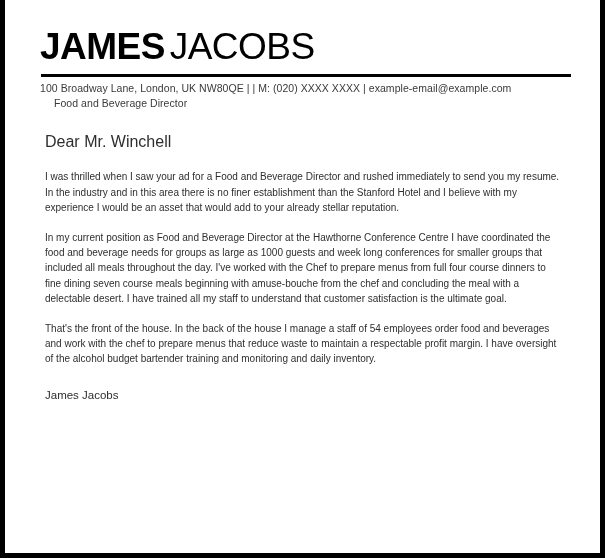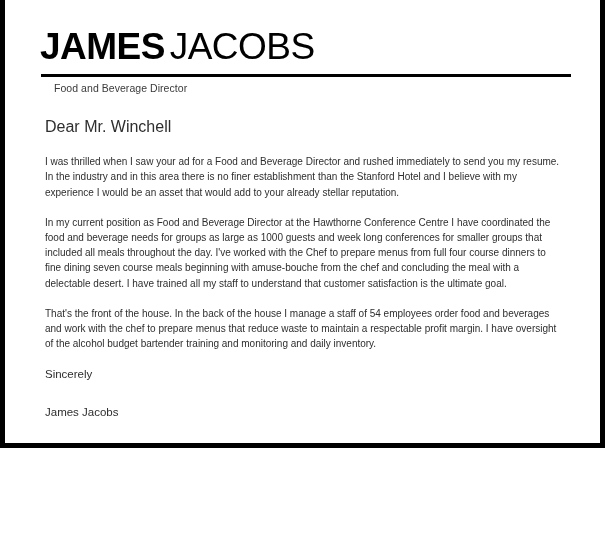--- a/index.html
+++ b/index.html
@@ -11,21 +11,21 @@
     width: 605px;
     height: 558px;
     overflow: hidden;
     font-family: "Liberation Sans", sans-serif;
   }
 
   #page {
     position: relative;
     box-sizing: border-box;
     width: 605px;
-    height: 448px;
+    height: 558px;
     background: #ffffff;
     border: 5px solid #000000;
     border-top: 0;
     overflow: hidden;
   }
 
   #letter {
     box-sizing: border-box;
     padding: 28px 38px 0 35px;
   }
@@ -110,25 +110,25 @@
 
 <div id="page">
   <div id="letter">
 
     <div class="name-line">
       <span class="name-first">JAMES</span><span class="name-sep">&nbsp;</span><span class="name-last">JACOBS</span>
     </div>
 
     <div class="rule"></div>
 
+    <div class="contact-line">100 Broadway Lane, London, UK NW80QE |  | M: (020) XXXX XXXX | example-email@example.com</div>
     <div class="subtitle-line">Food and Beverage Director</div>
 
     <div class="body-block">
       <p class="salutation">Dear Mr. Winchell</p>
       <p class="para">I was thrilled when I saw your ad for a Food and Beverage Director and rushed immediately to send you my resume. In the industry and in this area there is no finer establishment than the Stanford Hotel and I believe with my experience I would be an asset that would add to your already stellar reputation.</p>
       <p class="para">In my current position as Food and Beverage Director at the Hawthorne Conference Centre I have coordinated the food and beverage needs for groups as large as 1000 guests and week long conferences for smaller groups that included all meals throughout the day. I've worked with the Chef to prepare menus from full four course dinners to fine dining seven course meals beginning with amuse-bouche from the chef and concluding the meal with a delectable desert. I have trained all my staff to understand that customer satisfaction is the ultimate goal.</p>
       <p class="para">That's the front of the house. In the back of the house I manage a staff of 54 employees order food and beverages and work with the chef to prepare menus that reduce waste to maintain a respectable profit margin. I have oversight of the alcohol budget bartender training and monitoring and daily inventory.</p>
-      <p class="closing">Sincerely</p>
       <p class="signature">James Jacobs</p>
     </div>
 
   </div>
 </div>
 
 </body></html>

